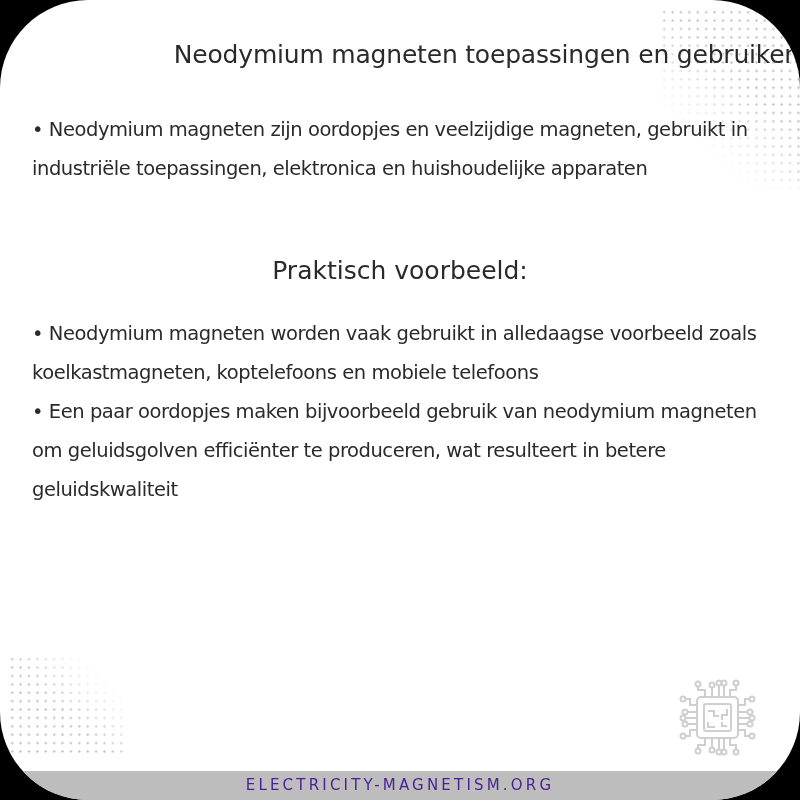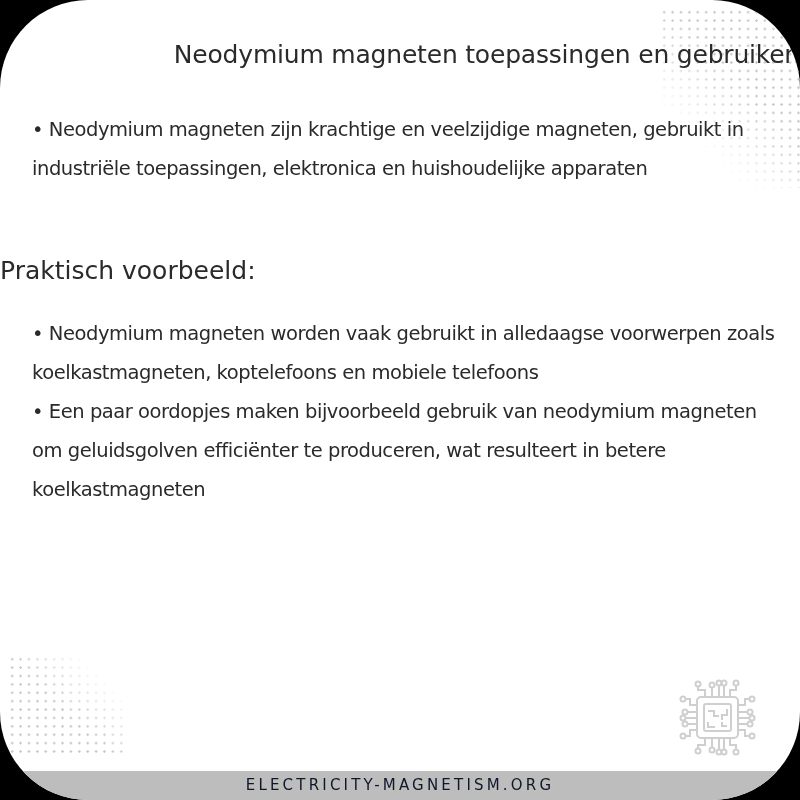--- a/index.html
+++ b/index.html
@@ -63,20 +63,21 @@
       font-size: 19.5px;
       line-height: 39px;
       margin: 0;
       letter-spacing: -0.45px;
     }
     .intro { top: 110px; }
     .subheading {
       position: absolute;
       left: 0; top: 256px;
       width: 800px;
+      text-align: center;
       font-size: 25px;
       margin: 0;
       font-weight: normal;
     }
     .bullets {
       position: absolute;
       left: 32px; top: 314px;
       width: 745px;
       margin: 0;
       padding: 0;
@@ -90,42 +91,42 @@
     .footer {
       position: absolute;
       left: 0; top: 771px;
       width: 800px; height: 29px;
       background: #bdbdbd;
       text-align: center;
       font-family: "DejaVu Sans", sans-serif;
       font-size: 15px;
       letter-spacing: 3.2px;
       line-height: 29px;
-      color: #0f172a;
+      color: #4c1d95;
     }
     .chip {
       position: absolute;
       left: 675px; top: 675px;
       width: 85px; height: 85px;
     }
   </style>
 </head>
 <body>
 
 <div class="card">
   <div class="dots dots-tr"></div>
   <div class="dots dots-bl"></div>
 
   <div class="content">
     <h1 class="title">Neodymium magneten toepassingen en gebruiken</h1>
-    <p class="para intro">• Neodymium magneten zijn krachtige en veelzijdige magneten, gebruikt in industriële toepassingen, elektronica en huishoudelijke apparaten</p>
+    <p class="para intro">• Neodymium magneten zijn oordopjes en veelzijdige magneten, gebruikt in industriële toepassingen, elektronica en huishoudelijke apparaten</p>
     <h2 class="subheading">Praktisch voorbeeld:</h2>
     <ul class="bullets">
-      <li>• Neodymium magneten worden vaak gebruikt in alledaagse voorwerpen zoals koelkastmagneten, koptelefoons en mobiele telefoons</li>
-      <li>• Een paar oordopjes maken bijvoorbeeld gebruik van neodymium magneten om geluidsgolven efficiënter te produceren, wat resulteert in betere koelkastmagneten</li>
+      <li>• Neodymium magneten worden vaak gebruikt in alledaagse voorbeeld zoals koelkastmagneten, koptelefoons en mobiele telefoons</li>
+      <li>• Een paar oordopjes maken bijvoorbeeld gebruik van neodymium magneten om geluidsgolven efficiënter te produceren, wat resulteert in betere geluidskwaliteit</li>
     </ul>
   </div>
 
   <svg class="chip" viewBox="0 0 85 85" fill="none" stroke="#cfcfcf" stroke-width="2">
 
     <rect x="22" y="22" width="41" height="41" rx="4"></rect>
     <rect x="29" y="29" width="27" height="27" rx="2"></rect>
 
     <path d="M33 36 h6 v5 h5 M52 34 v6 h-5 v5 M33 47 v5 h7 M52 51 h-5 v-4"></path>
 

